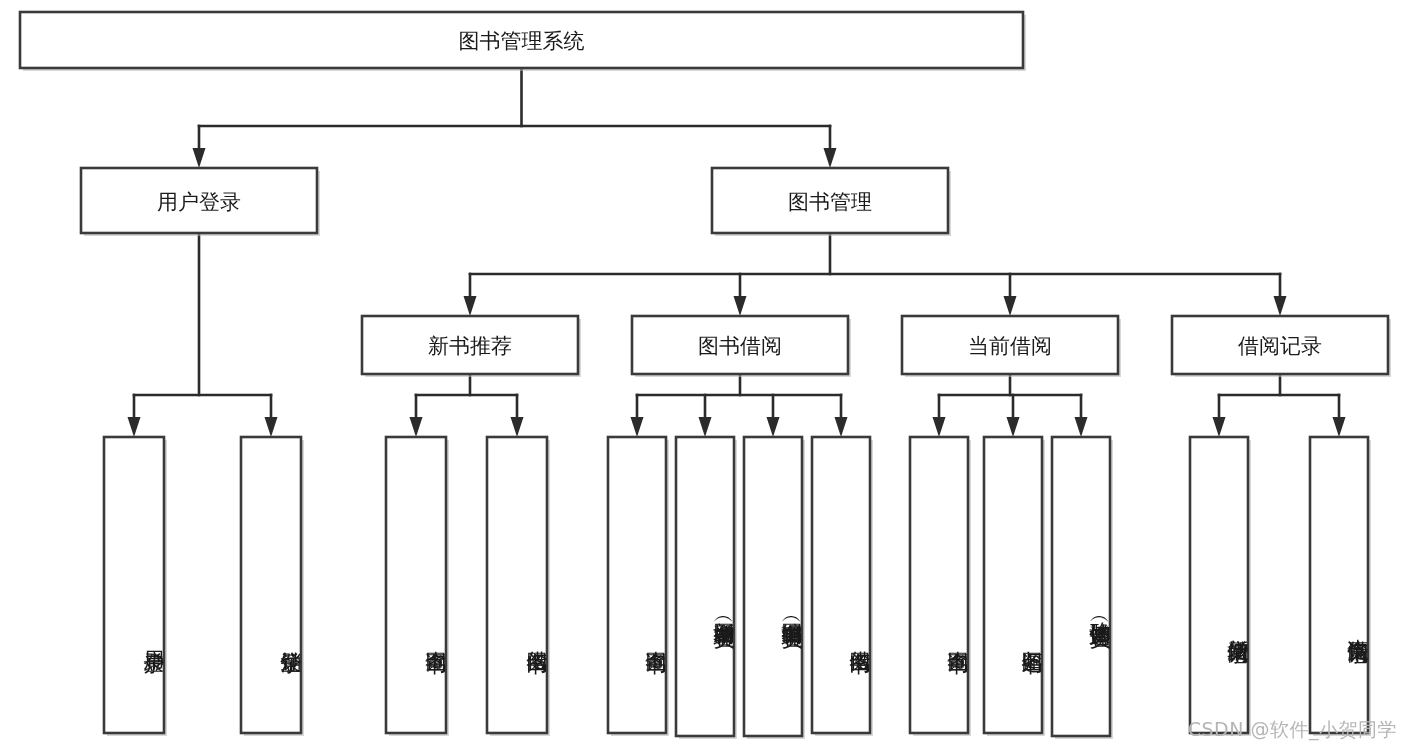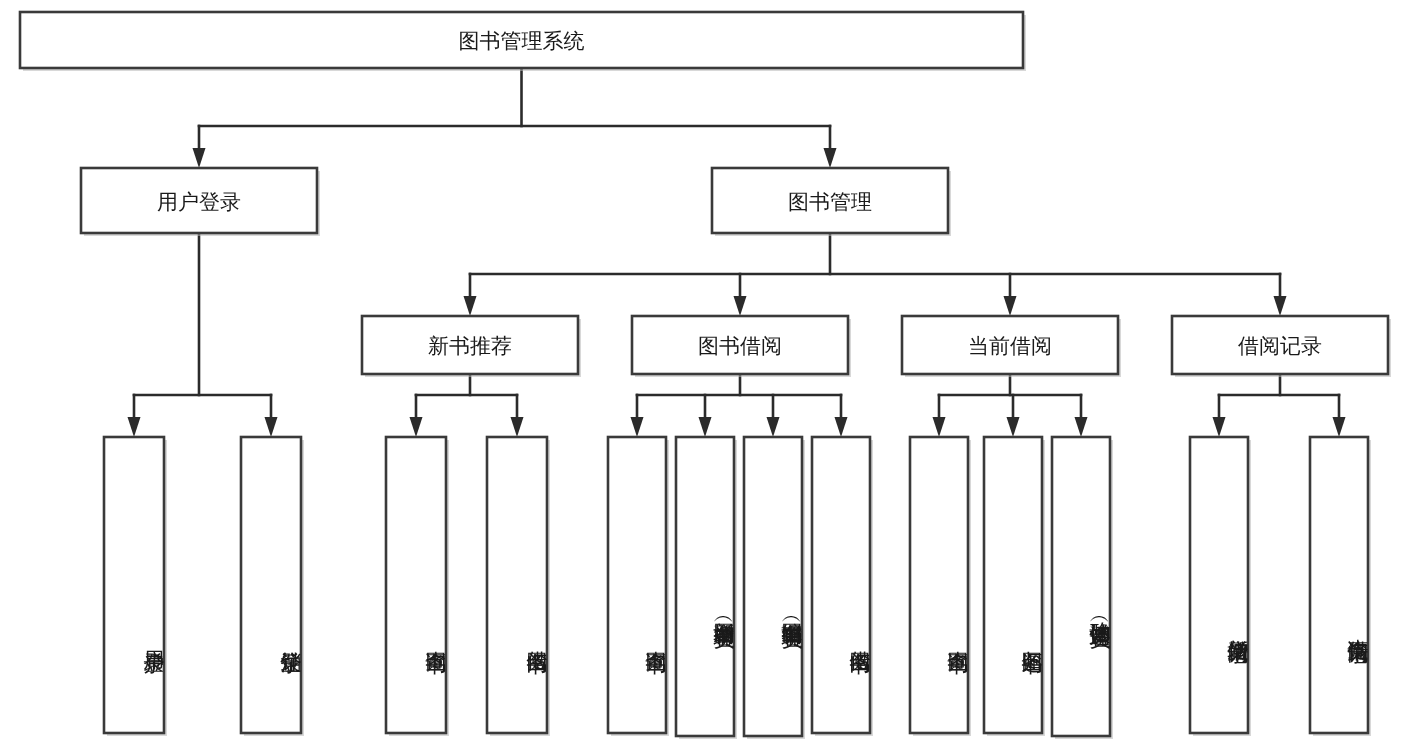--- a/index.html
+++ b/index.html
@@ -199,14 +199,15 @@
       <div class="leaf-label" style="left: 676px; top: 437px; width: 58px; height: 299px; padding-top: 46px; box-sizing: border-box;">新增图书（管理员）</div>
       <div class="leaf-label" style="left: 744px; top: 437px; width: 58px; height: 299px; padding-top: 46px; box-sizing: border-box;">编辑图书（管理员）</div>
       <div class="leaf-label" style="left: 812px; top: 437px; width: 58px; height: 296px; padding-top: 102px; box-sizing: border-box;">借阅图书</div>
       <div class="leaf-label" style="left: 910px; top: 437px; width: 58px; height: 296px; padding-top: 102px; box-sizing: border-box;">查询图书</div>
       <div class="leaf-label" style="left: 984px; top: 437px; width: 58px; height: 296px; padding-top: 102px; box-sizing: border-box;">归还图书</div>
       <div class="leaf-label" style="left: 1052px; top: 437px; width: 58px; height: 299px; padding-top: 46px; box-sizing: border-box;">确认归还（管理员）</div>
       <div class="leaf-label" style="left: 1190px; top: 437px; width: 58px; height: 296px; padding-top: 79px; box-sizing: border-box;">新增借阅记录</div>
       <div class="leaf-label" style="left: 1310px; top: 437px; width: 58px; height: 296px; padding-top: 79px; box-sizing: border-box;">查询借阅记录</div>
     </div>
 
+  <div id="watermark">CSDN @软件_小贺同学</div>
 
 </div>
 
 </body></html>

